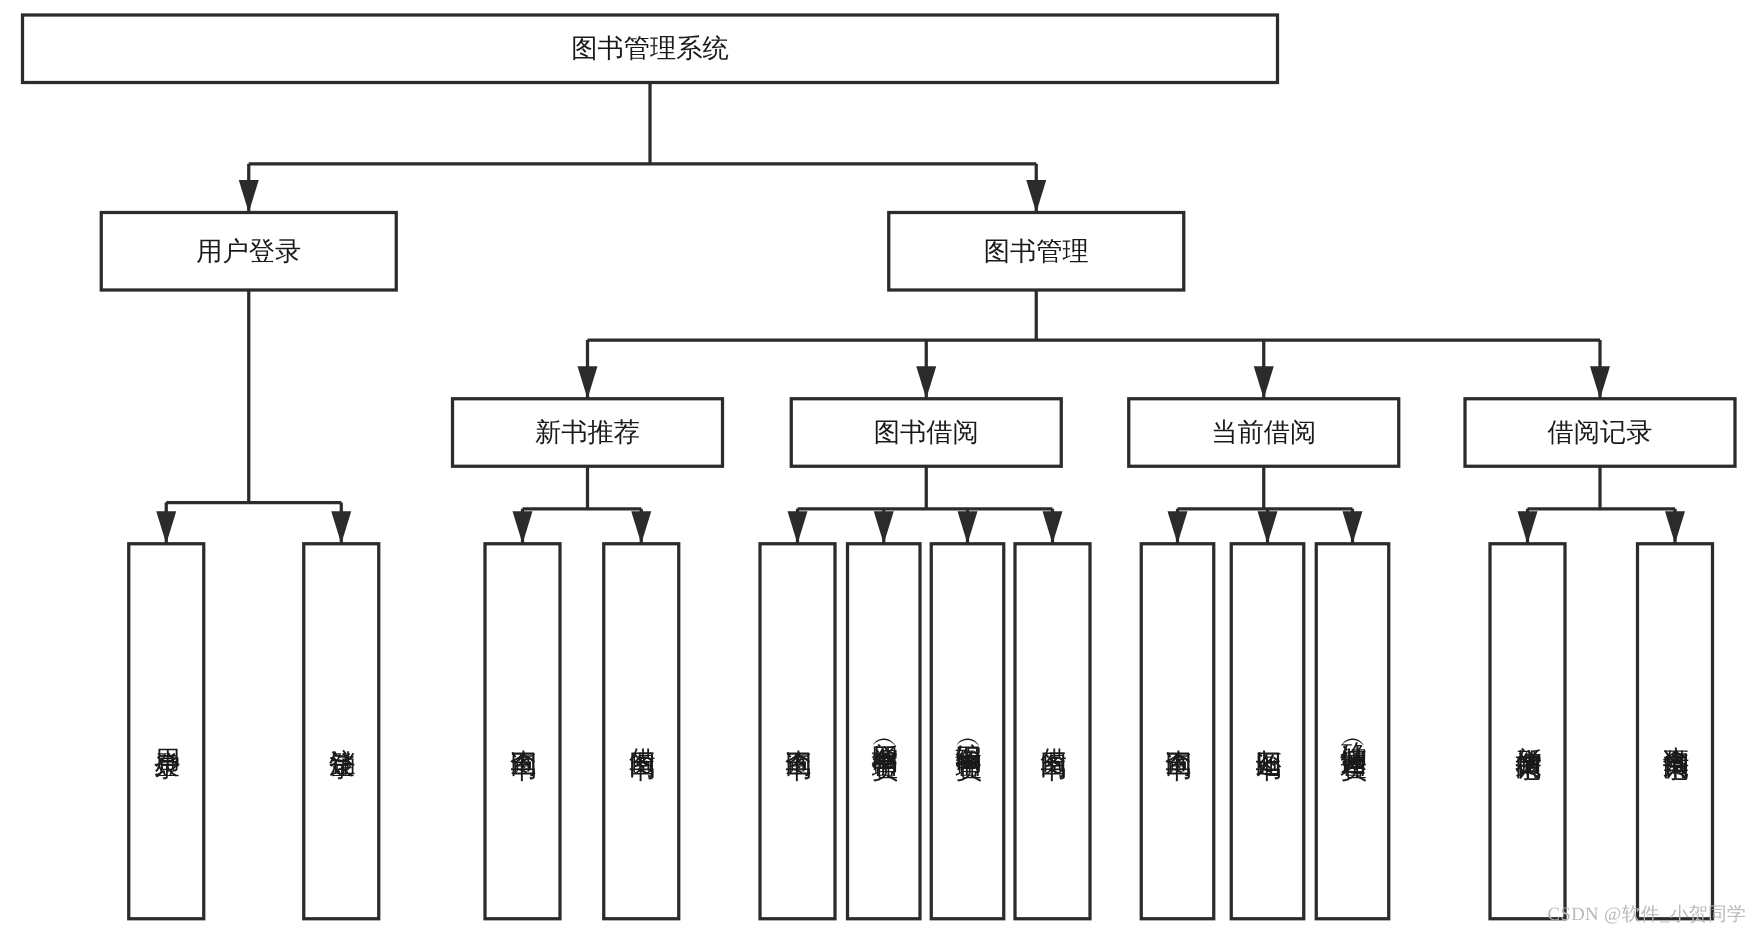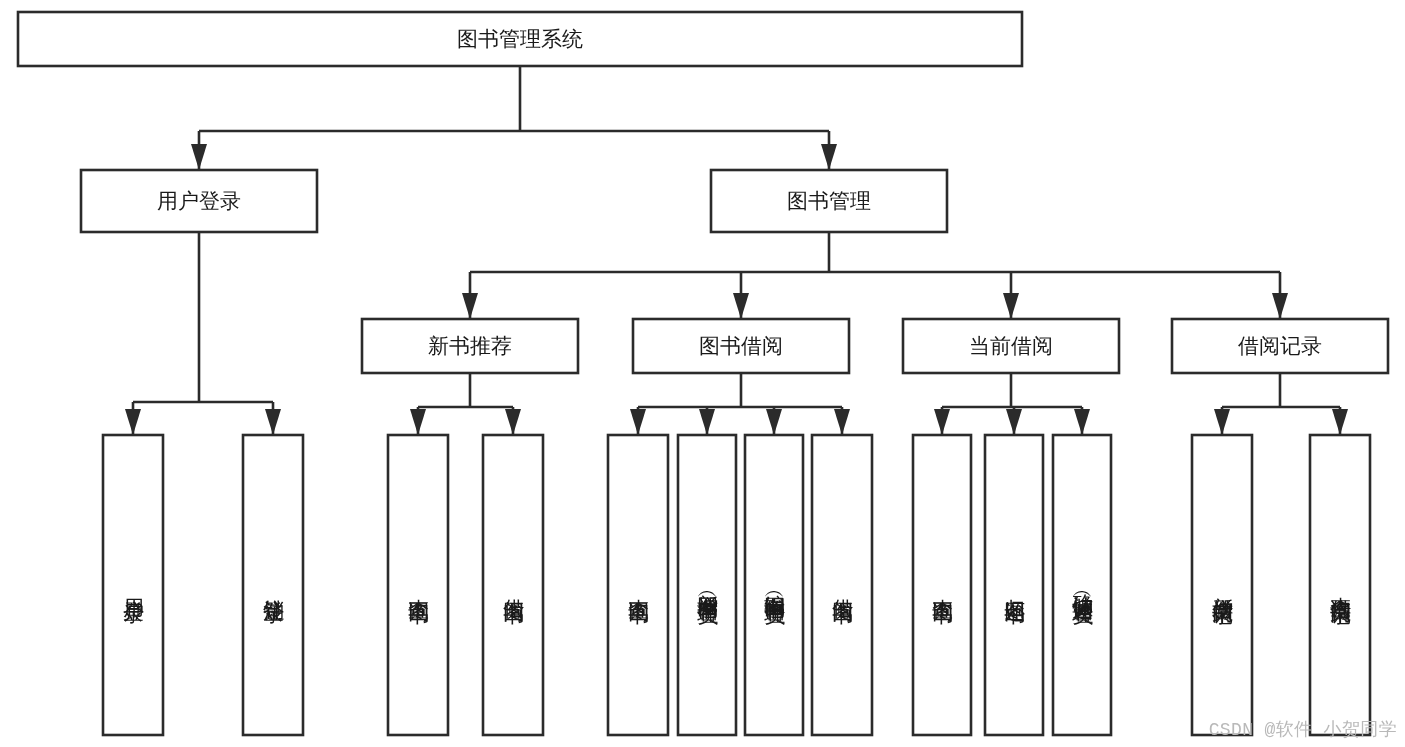--- a/index.html
+++ b/index.html
@@ -65,22 +65,22 @@
     line-height: 1.32;
     color: #1a1a1a;
     letter-spacing: 0.08em;
     white-space: nowrap;
     text-align: center;
   }
   .watermark {
     position: absolute;
     right: 8px;
     bottom: 6px;
-    font-family: Liberation Mono, monospace;
-    font-size: 18px;
+    font-family: Liberation Serif, serif;
+    font-size: 15px;
     color: #b9b9b9;
     letter-spacing: 0.02em;
     white-space: nowrap;
     pointer-events: none;
   }
 </style>
 </head>
 <body>
 
 <div id="diagram-root">

